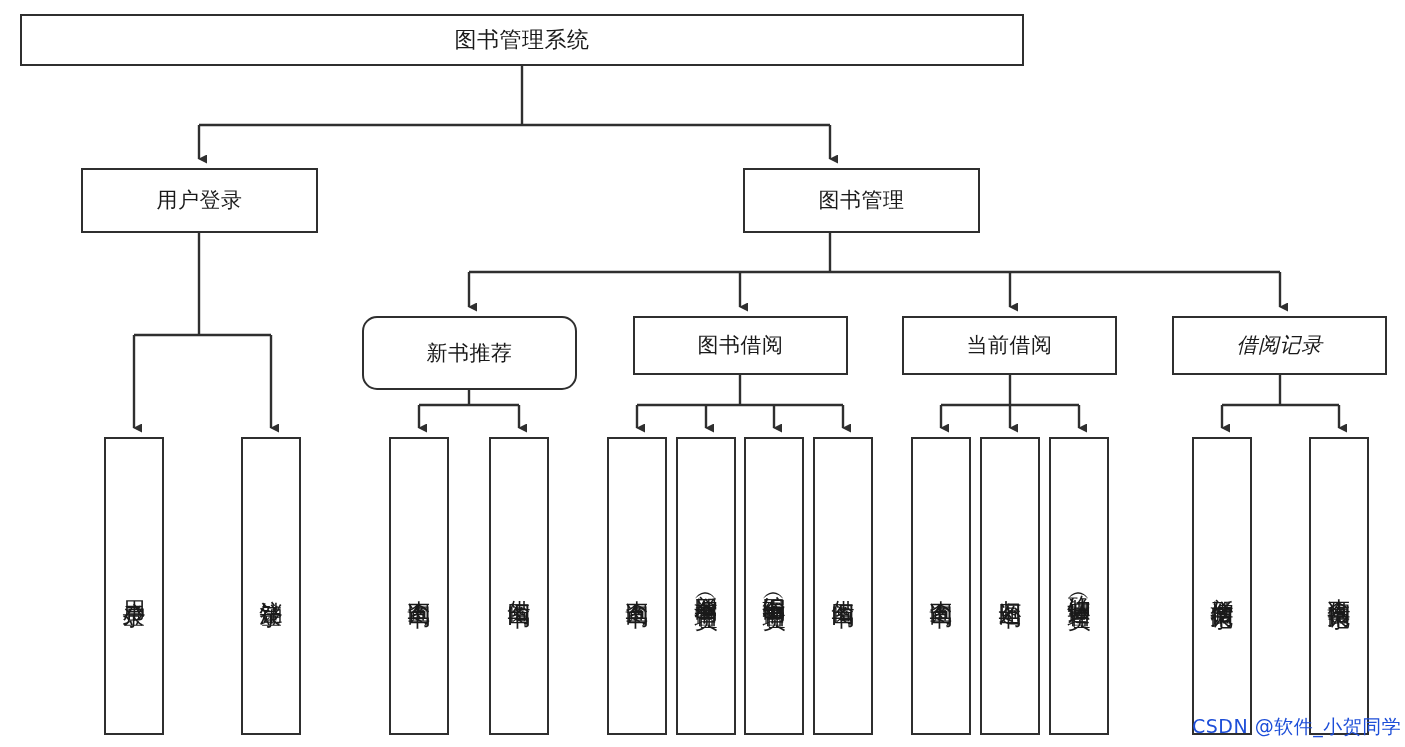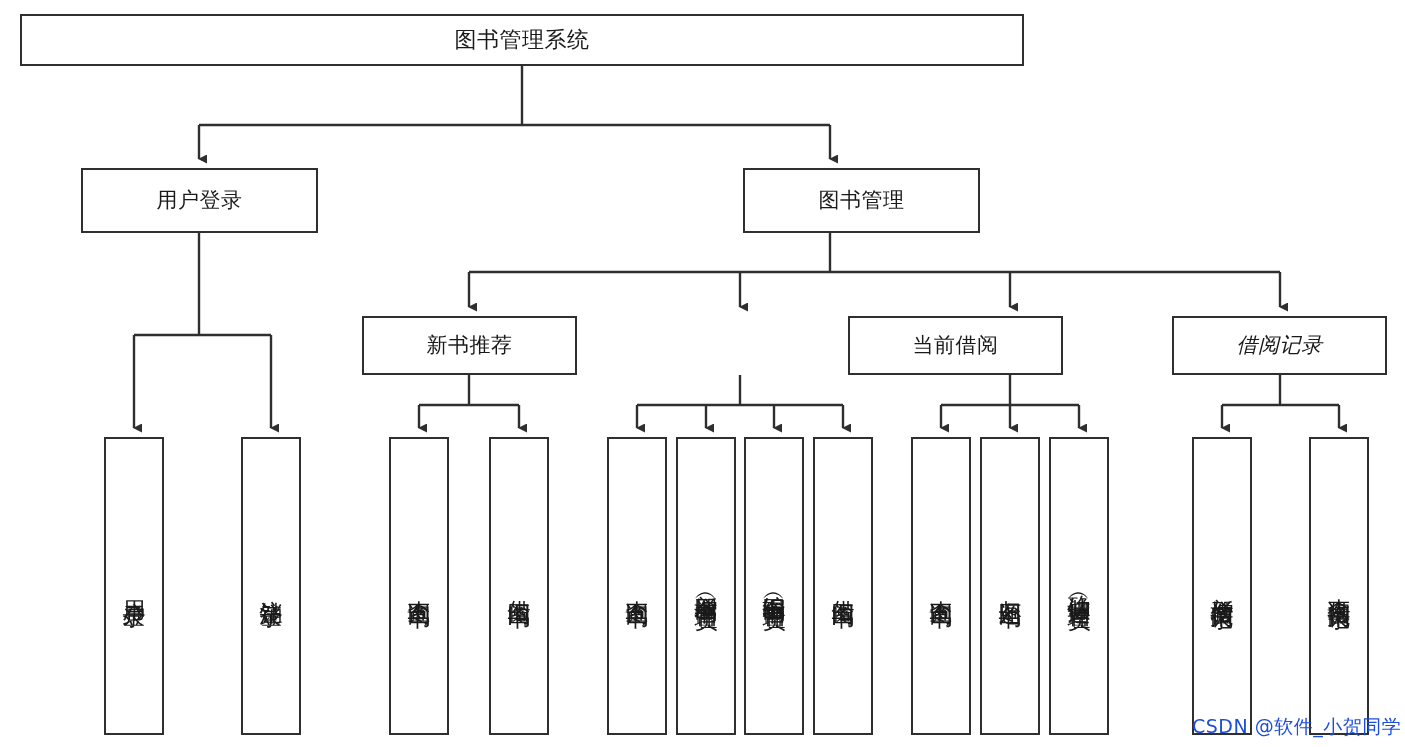--- a/index.html
+++ b/index.html
@@ -129,24 +129,27 @@
     <span class="node-label">图书管理系统</span>
   </div>
 
   <div class="node horiz" style="left:81px; top:168px; width:237px; height:65px;">
     <span class="node-label">用户登录</span>
   </div>
   <div class="node horiz" style="left:711px; top:168px; width:237px; height:65px;margin-left:32px;">
     <span class="node-label">图书管理</span>
   </div>
 
-  <div class="node horiz" style="left:362px; top:316px; width:215px; height:59px;">
+  <div class="node horiz" style="left:362px; top:316px; width:215px; height:74px;border-radius:15px;">
     <span class="node-label">新书推荐</span>
   </div>
-  <div class="node horiz" style="left:848px; top:316px; width:215px; height:59px;">
+  <div class="node horiz" style="left:633px; top:316px; width:215px; height:59px;">
+    <span class="node-label">图书借阅</span>
+  </div>
+  <div class="node horiz" style="left:902px; top:316px; width:215px; height:59px;">
     <span class="node-label">当前借阅</span>
   </div>
   <div class="node horiz" style="left:1172px; top:316px; width:215px; height:59px;font-style:italic;">
     <span class="node-label">借阅记录</span>
   </div>
 
   <div class="node vert" style="left:104px; top:437px; width:60px; height:298px;">
     <span class="node-label">用户登录</span>
   </div>
   <div class="node vert" style="left:241px; top:437px; width:60px; height:298px;">

